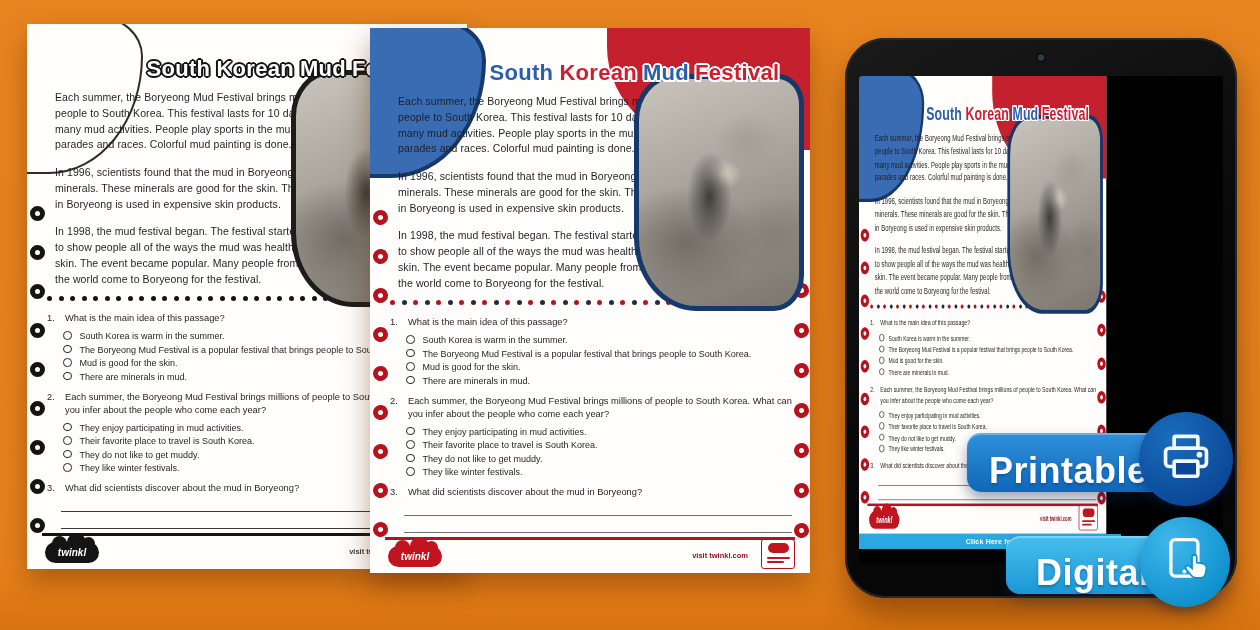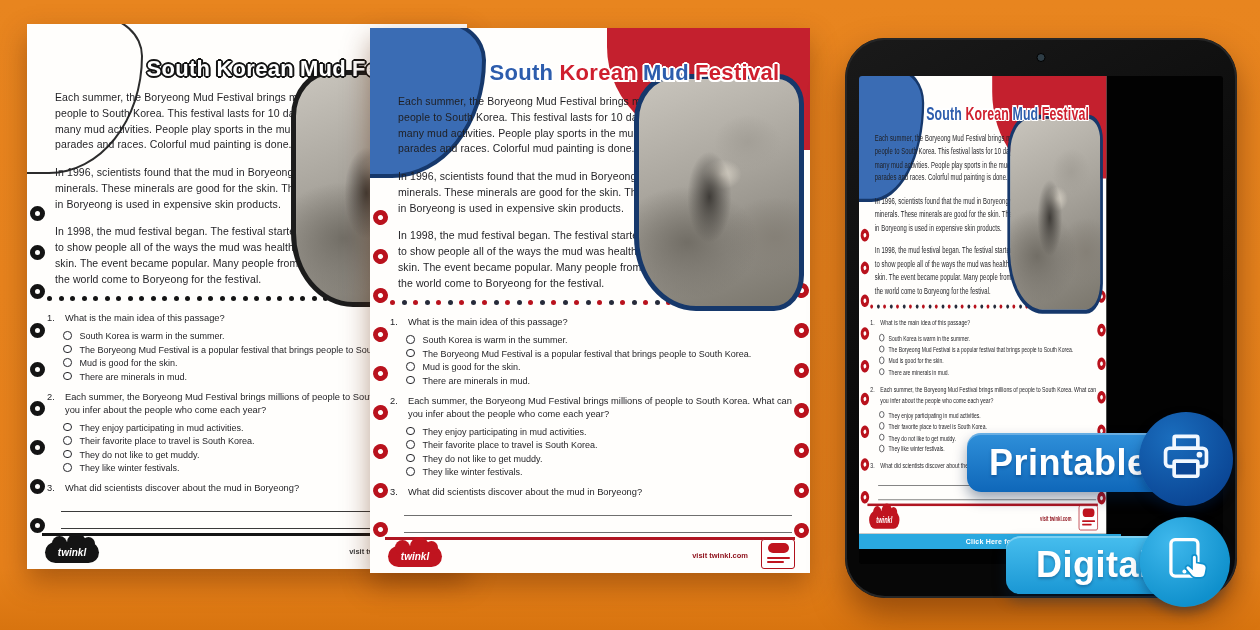--- a/index.html
+++ b/index.html
@@ -110,21 +110,21 @@
             border:1px solid #000; }
   .screen { position:absolute; left:14px; top:38px; width:364px; height:488px;
             background:#020202; overflow:hidden; border-radius:3px; }
   .screen-ws-wrap { position:absolute; left:0; top:0; width:440px; height:545px;
                     transform:scale(0.562,0.84); transform-origin:0 0; }
   .click-bar { position:absolute; left:0; top:458px; width:262px; height:15px;
                background:#2aa9e0; color:#fff; font-size:7px; font-weight:bold;
                display:flex; align-items:center; justify-content:center; letter-spacing:.2px; }
 
   
-  .badge { position:absolute; display:flex; align-items:center; border-radius:14px;
+  .badge { position:absolute; display:flex; align-items:flex-end; border-radius:14px;
            color:#fff; font-weight:bold; }
   .badge-print { left:967px; top:433px; width:250px; height:59px; z-index:8;
                  background:linear-gradient(#2f90da,#0f67b9);
                  box-shadow:0 7px 14px rgba(0,30,70,.4), inset 0 2px 0 rgba(255,255,255,.28);
                  padding-left:22px; }
   .badge-digital { left:1006px; top:536px; width:198px; height:58px; z-index:8;
                  background:linear-gradient(#47beee,#1a97d4);
                  box-shadow:0 7px 14px rgba(0,40,80,.35), inset 0 2px 0 rgba(255,255,255,.3);
                  padding-left:30px; }
   .badge-label { font-size:36px; letter-spacing:.5px; text-shadow:0 2px 3px rgba(0,40,90,.35); }

